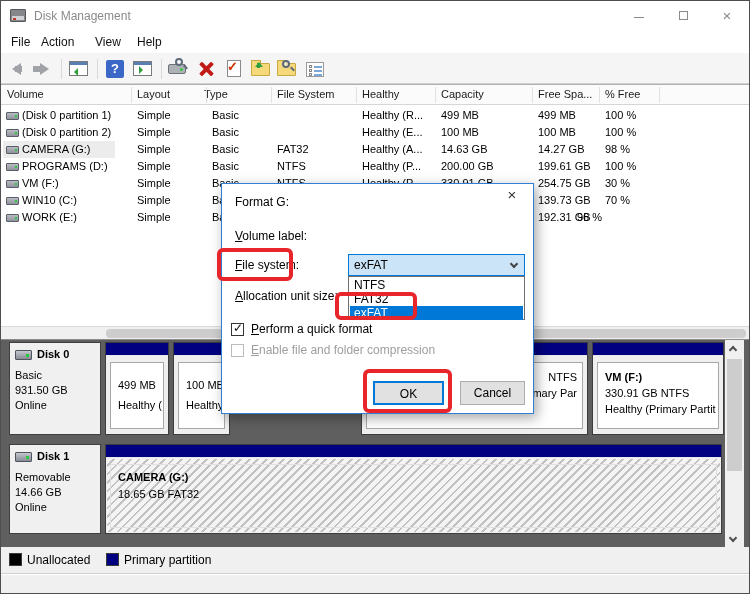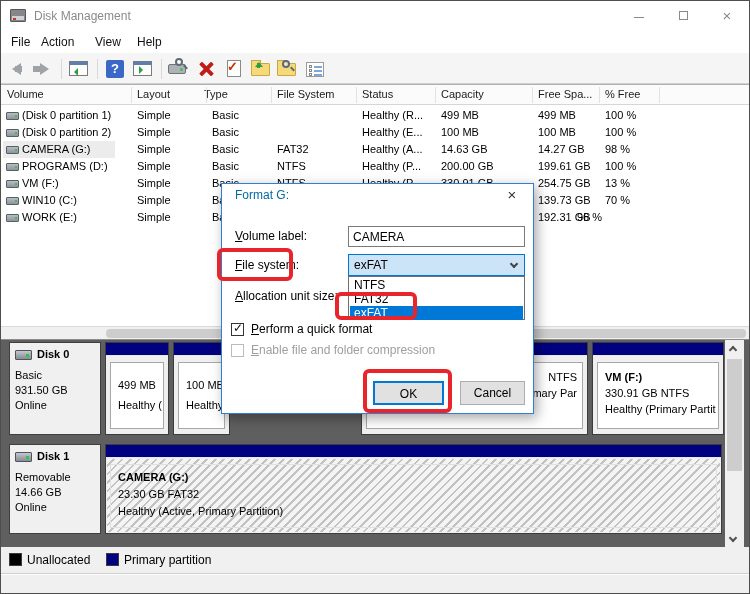--- a/index.html
+++ b/index.html
@@ -96,21 +96,21 @@
 
   
   #legend { position:absolute; left:0; top:546px; width:100%; height:26px; background:#f0f0f0; }
   .lg-sq { position:absolute; top:6px; width:13px; height:13px; border:1px solid #3a3a3a; }
   .lg-label { position:absolute; top:4px; font-size:12px; line-height:18px; }
   #statusband { position:absolute; left:0; top:572px; width:100%; height:22px; background:#f0f0f0; border-top:1px solid #cfcfcf; box-shadow:inset 0 1px 0 #ffffff; }
 
   
   #dialog { position:absolute; left:220px; top:182px; width:313px; height:231px; background:#fff;
     border:1px solid #2f7fd4; box-shadow:3px 4px 12px rgba(0,0,0,.35); z-index:20; font-size:12px; }
-  #dlg-title { position:absolute; left:13px; top:4px; font-size:12px; color:#0369a1; }
+  #dlg-title { position:absolute; left:13px; top:11px; font-size:12px; color:#000000; }
   #dlg-close { position:absolute; right:6px; top:0px; width:30px; height:22px; text-align:center; font-size:15px; color:#333; line-height:22px; }
   .dlg-label { position:absolute; left:13px; font-size:12px; }
   #dlg-input { position:absolute; left:126px; top:42px; width:177px; height:21px; border:1px solid #7a7a7a;
     font-family:"Liberation Sans",sans-serif; font-size:12px; padding:0 4px; background:#fff; color:#000; }
   #dlg-combo { position:absolute; left:126px; top:70px; width:177px; height:22px; background:#cce4f7; border:1px solid #0078d7; }
   #dlg-combo .val { position:absolute; left:5px; top:0; line-height:20px; }
   #combo-chev { position:absolute; right:7px; top:6px; transform:rotate(45deg); border-color:#444; }
   #dlg-list { position:absolute; left:126px; top:92px; width:177px; height:44px; background:#fff; border:1px solid #707070; z-index:2; }
   .opt { position:absolute; left:1px; right:1px; height:14px; line-height:14px; padding-left:4px; font-size:12px; }
   .opt.sel { background:#0078d7; color:#fff; }
@@ -206,21 +206,21 @@
       </span>
     </div>
   </div>
 
   <div id="listview">
     <div id="lv-header">
       <span class="hdr" style="left:6px">Volume</span>
       <span class="hdr" style="left:136px">Layout</span>
       <span class="hdr" style="left:203px">Type</span>
       <span class="hdr" style="left:276px">File System</span>
-      <span class="hdr" style="left:361px">Status</span>
+      <span class="hdr" style="left:361px">Healthy</span>
       <span class="hdr" style="left:440px">Capacity</span>
       <span class="hdr" style="left:537px">Free Spa...</span>
       <span class="hdr" style="left:604px">% Free</span>
       <span class="hdr-sep" style="left:130px"></span>
         <span class="hdr-sep" style="left:205px"></span>
       <span class="hdr-sep" style="left:270px"></span>
         <span class="hdr-sep" style="left:355px"></span>
       <span class="hdr-sep" style="left:434px"></span>
         <span class="hdr-sep" style="left:531px"></span>
       <span class="hdr-sep" style="left:598px"></span>
@@ -274,21 +274,21 @@
     </div>
     <div class="lv-row" style="top:90px">
       <span class="vol-ico"></span>
       <span class="cell" style="left:21px">VM (F:)</span>
       <span class="cell" style="left:136px">Simple</span>
       <span class="cell" style="left:211px">Basic</span>
       <span class="cell" style="left:276px">NTFS</span>
       <span class="cell" style="left:361px">Healthy (P...</span>
       <span class="cell" style="left:440px">330.91 GB</span>
       <span class="cell" style="left:537px">254.75 GB</span>
-      <span class="cell" style="left:604px">13 %</span>
+      <span class="cell" style="left:604px">30 %</span>
     </div>
     <div class="lv-row" style="top:107px">
       <span class="vol-ico"></span>
       <span class="cell" style="left:21px">WIN10 (C:)</span>
       <span class="cell" style="left:136px">Simple</span>
       <span class="cell" style="left:211px">Basic</span>
       <span class="cell" style="left:537px">139.73 GB</span>
       <span class="cell" style="left:604px">70 %</span>
     </div>
     <div class="lv-row" style="top:124px">
@@ -355,22 +355,21 @@
       <span class="dline" style="top:26px">Removable</span>
       <span class="dline" style="top:41px">14.66 GB</span>
       <span class="dline" style="top:56px">Online</span>
     </div>
 
     <div class="part hatch" style="left:104px; top:104px; width:617px; height:90px">
       <div class="part-head"></div>
       <div class="hatch-body"></div>
       <div class="part-inner" style="padding:4px 0 0 7px; line-height:17px; font-size:11px">
         <div style="font-weight:bold">CAMERA  (G:)</div>
-        <div>23.30 GB FAT32</div>
-        <div>Healthy (Active, Primary Partition)</div>
+        <div>18.65 GB FAT32</div>
       </div>
     </div>
 
     <div id="vscroll">
       <span id="vs-up" class="chev"></span>
       <div id="vthumb"></div>
       <span id="vs-down" class="chev"></span>
     </div>
   </div>
 
@@ -380,21 +379,20 @@
     <span class="lg-sq" style="left:105px; background:#000080"></span>
     <span class="lg-label" style="left:123px">Primary partition</span>
   </div>
   <div id="statusband"></div>
 
   <div id="dialog">
     <div id="dlg-title">Format G:</div>
     <div id="dlg-close"><span>×</span></div>
 
     <span class="dlg-label accel" style="top:45px"><u>V</u>olume label:</span>
-    <input id="dlg-input" type="text" value="CAMERA" style="">
 
     <span class="dlg-label accel" style="top:74px"><u>F</u>ile system:</span>
     <div id="dlg-combo">
       <span class="val">exFAT</span>
       <span id="combo-chev" class="chev"></span>
     </div>
 
     <span class="dlg-label accel" style="top:105px"><u>A</u>llocation unit size:</span>
 
     <div id="dlg-list">

